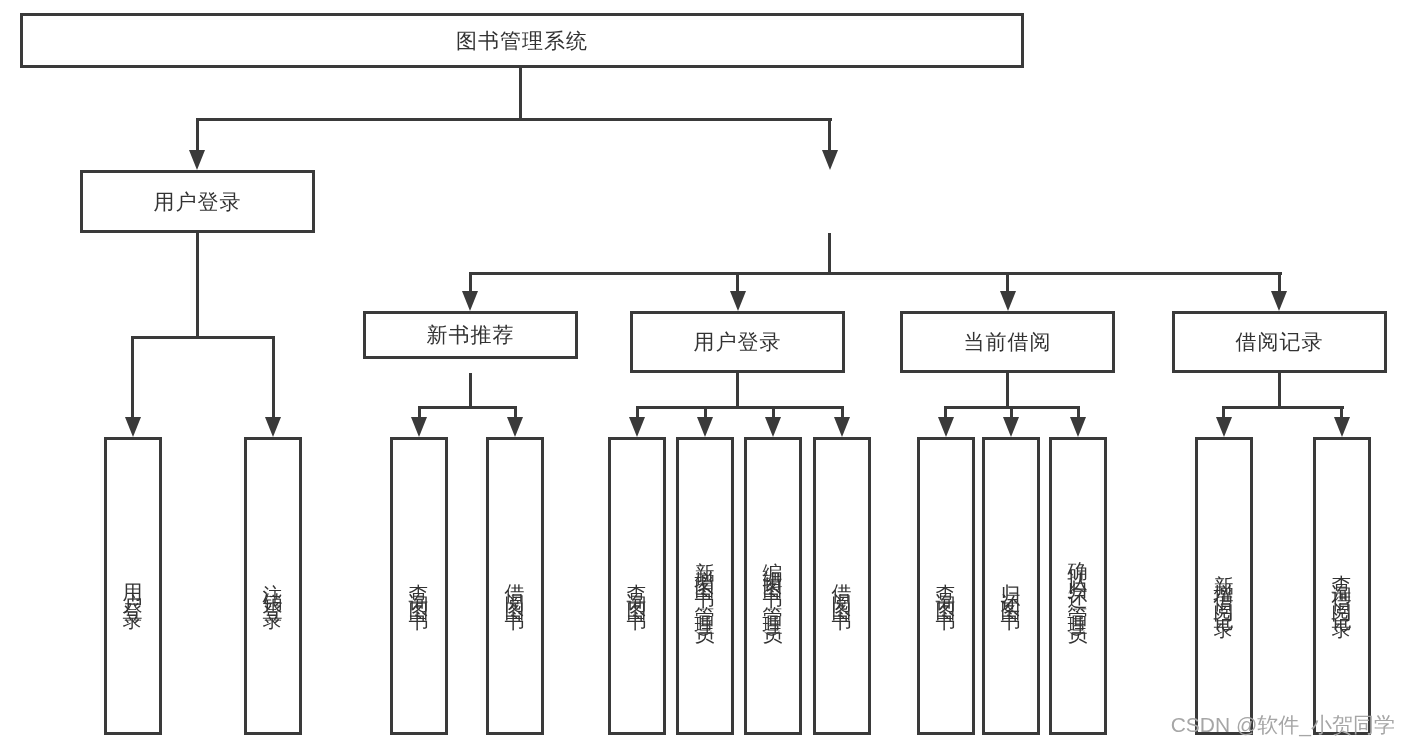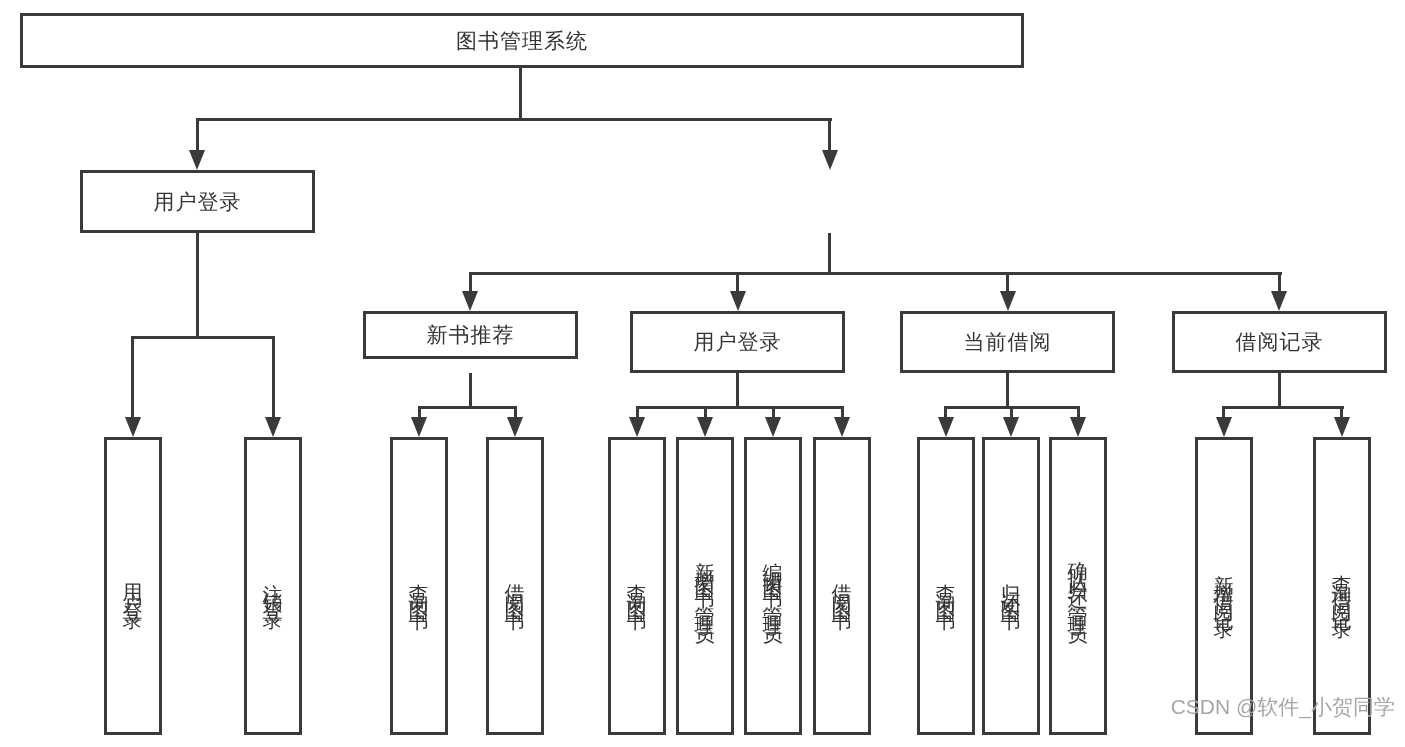--- a/index.html
+++ b/index.html
@@ -11,21 +11,21 @@
          display:flex; align-items:center; justify-content:center; color:#333333; z-index:2; }
   .hbox { font-size:21px; letter-spacing:1px; }
   .vbox span { writing-mode:vertical-rl; text-orientation:mixed;
                font-size:20px; line-height:1.1; letter-spacing:9px; }
 
   .line  { position:absolute; background:#3a3a3a; z-index:1; }
   .arrow { position:absolute; width:0; height:0; z-index:1;
            border-left:8px solid transparent; border-right:8px solid transparent;
            border-top:20px solid #3a3a3a; }
 
-  .watermark { position:absolute; right:10px; bottom:26px; font-size:21px;
+  .watermark { position:absolute; right:10px; bottom:8px; font-size:21px;
                color:#a6a6a6; white-space:nowrap; z-index:9; }
 </style>
 </head>
 <body>
 
 <div class="canvas">
 
   <div class="box hbox" style="left:20px; top:13px; width:1004px; height:55px;">
     <span>图书管理系统</span>
   </div>

